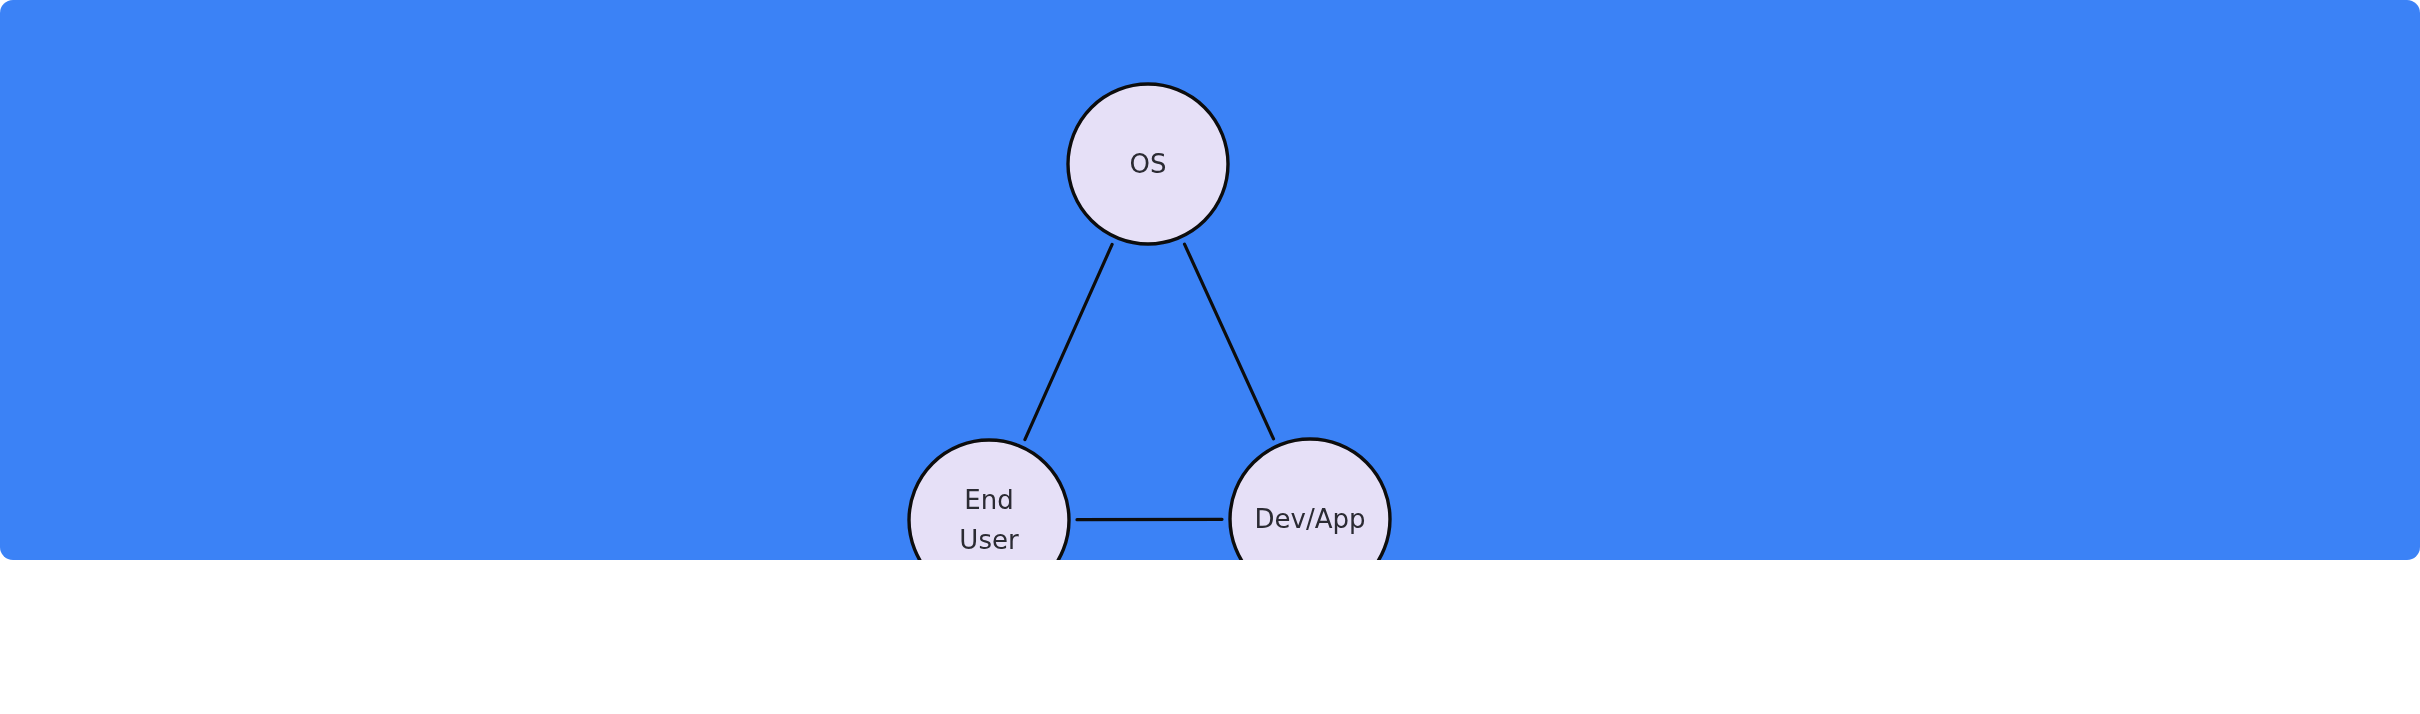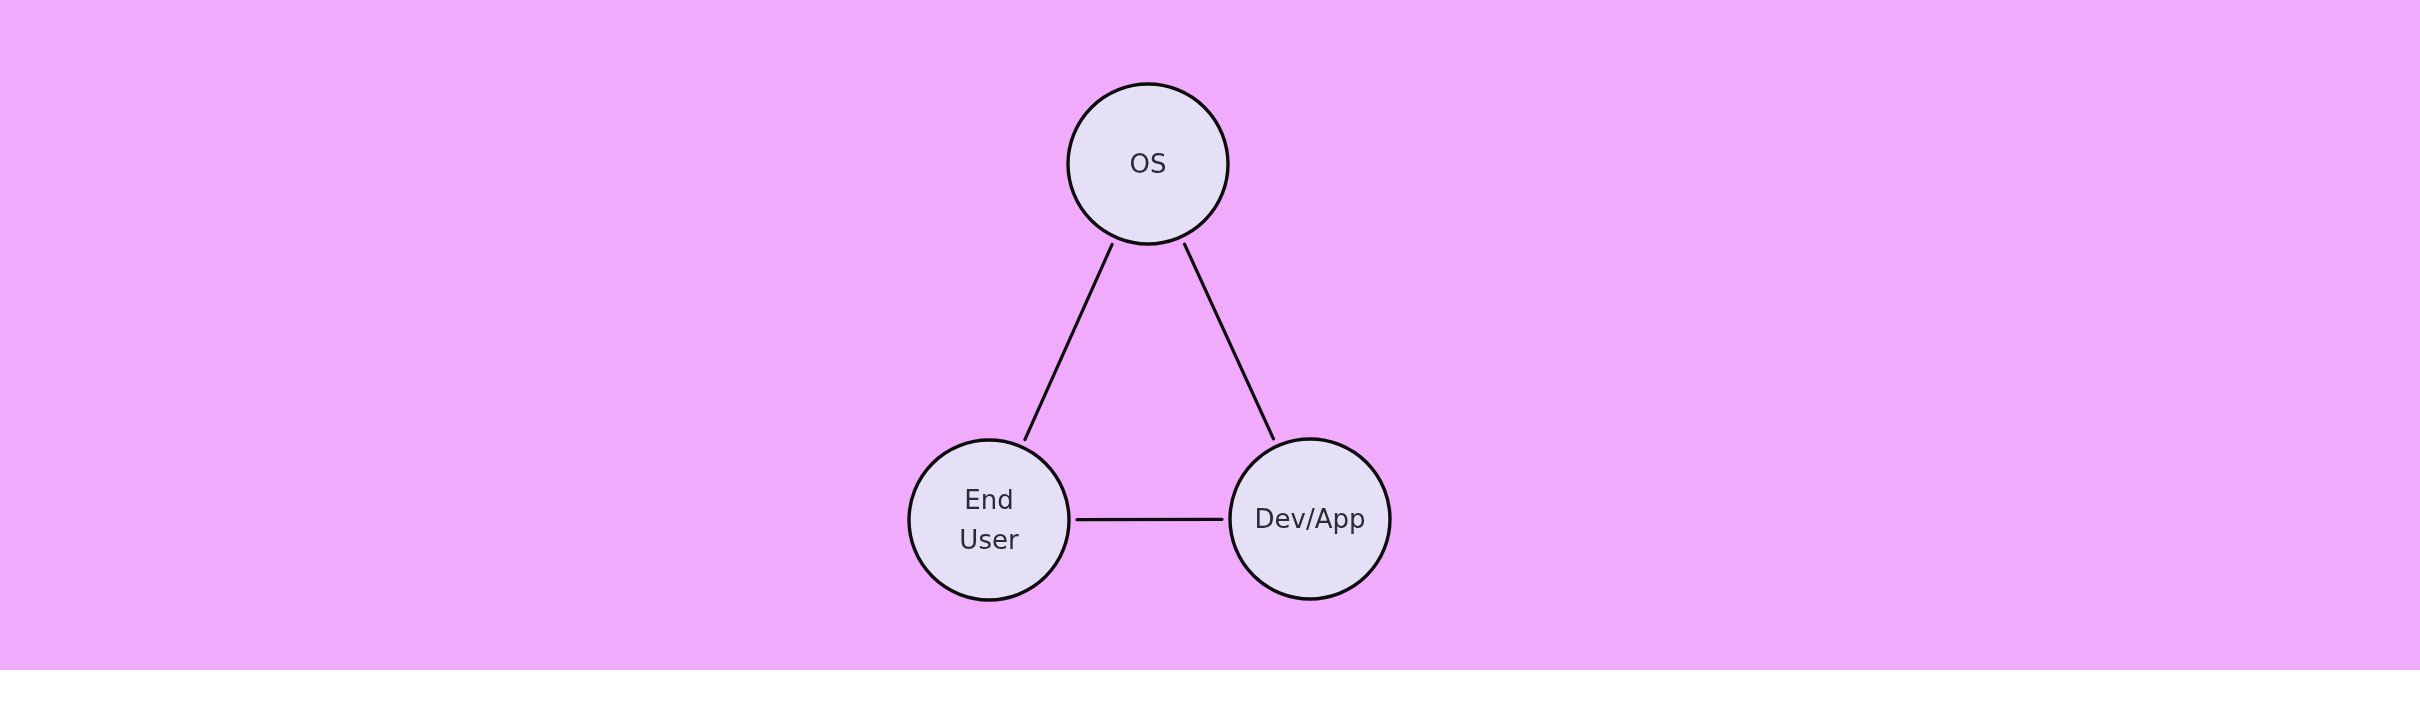--- a/index.html
+++ b/index.html
@@ -3,24 +3,25 @@
 <meta charset="utf-8">
 <style>
   html, body {
     margin: 0;
     padding: 0;
     background: #ffffff;
   }
   .stage {
     position: relative;
     width: 2420px;
-    height: 670px;
-    background: #f0abfc;
+    height: 560px;
+    background: #3b82f6;
     overflow: hidden;
     font-family: "DejaVu Sans", "Liberation Sans", sans-serif;
+    border-radius: 13px;
   }
   svg text {
     font-family: "DejaVu Sans", "Liberation Sans", sans-serif;
     font-size: 26px;
     text-anchor: middle;
   }
 </style>
 </head>
 <body>
 

